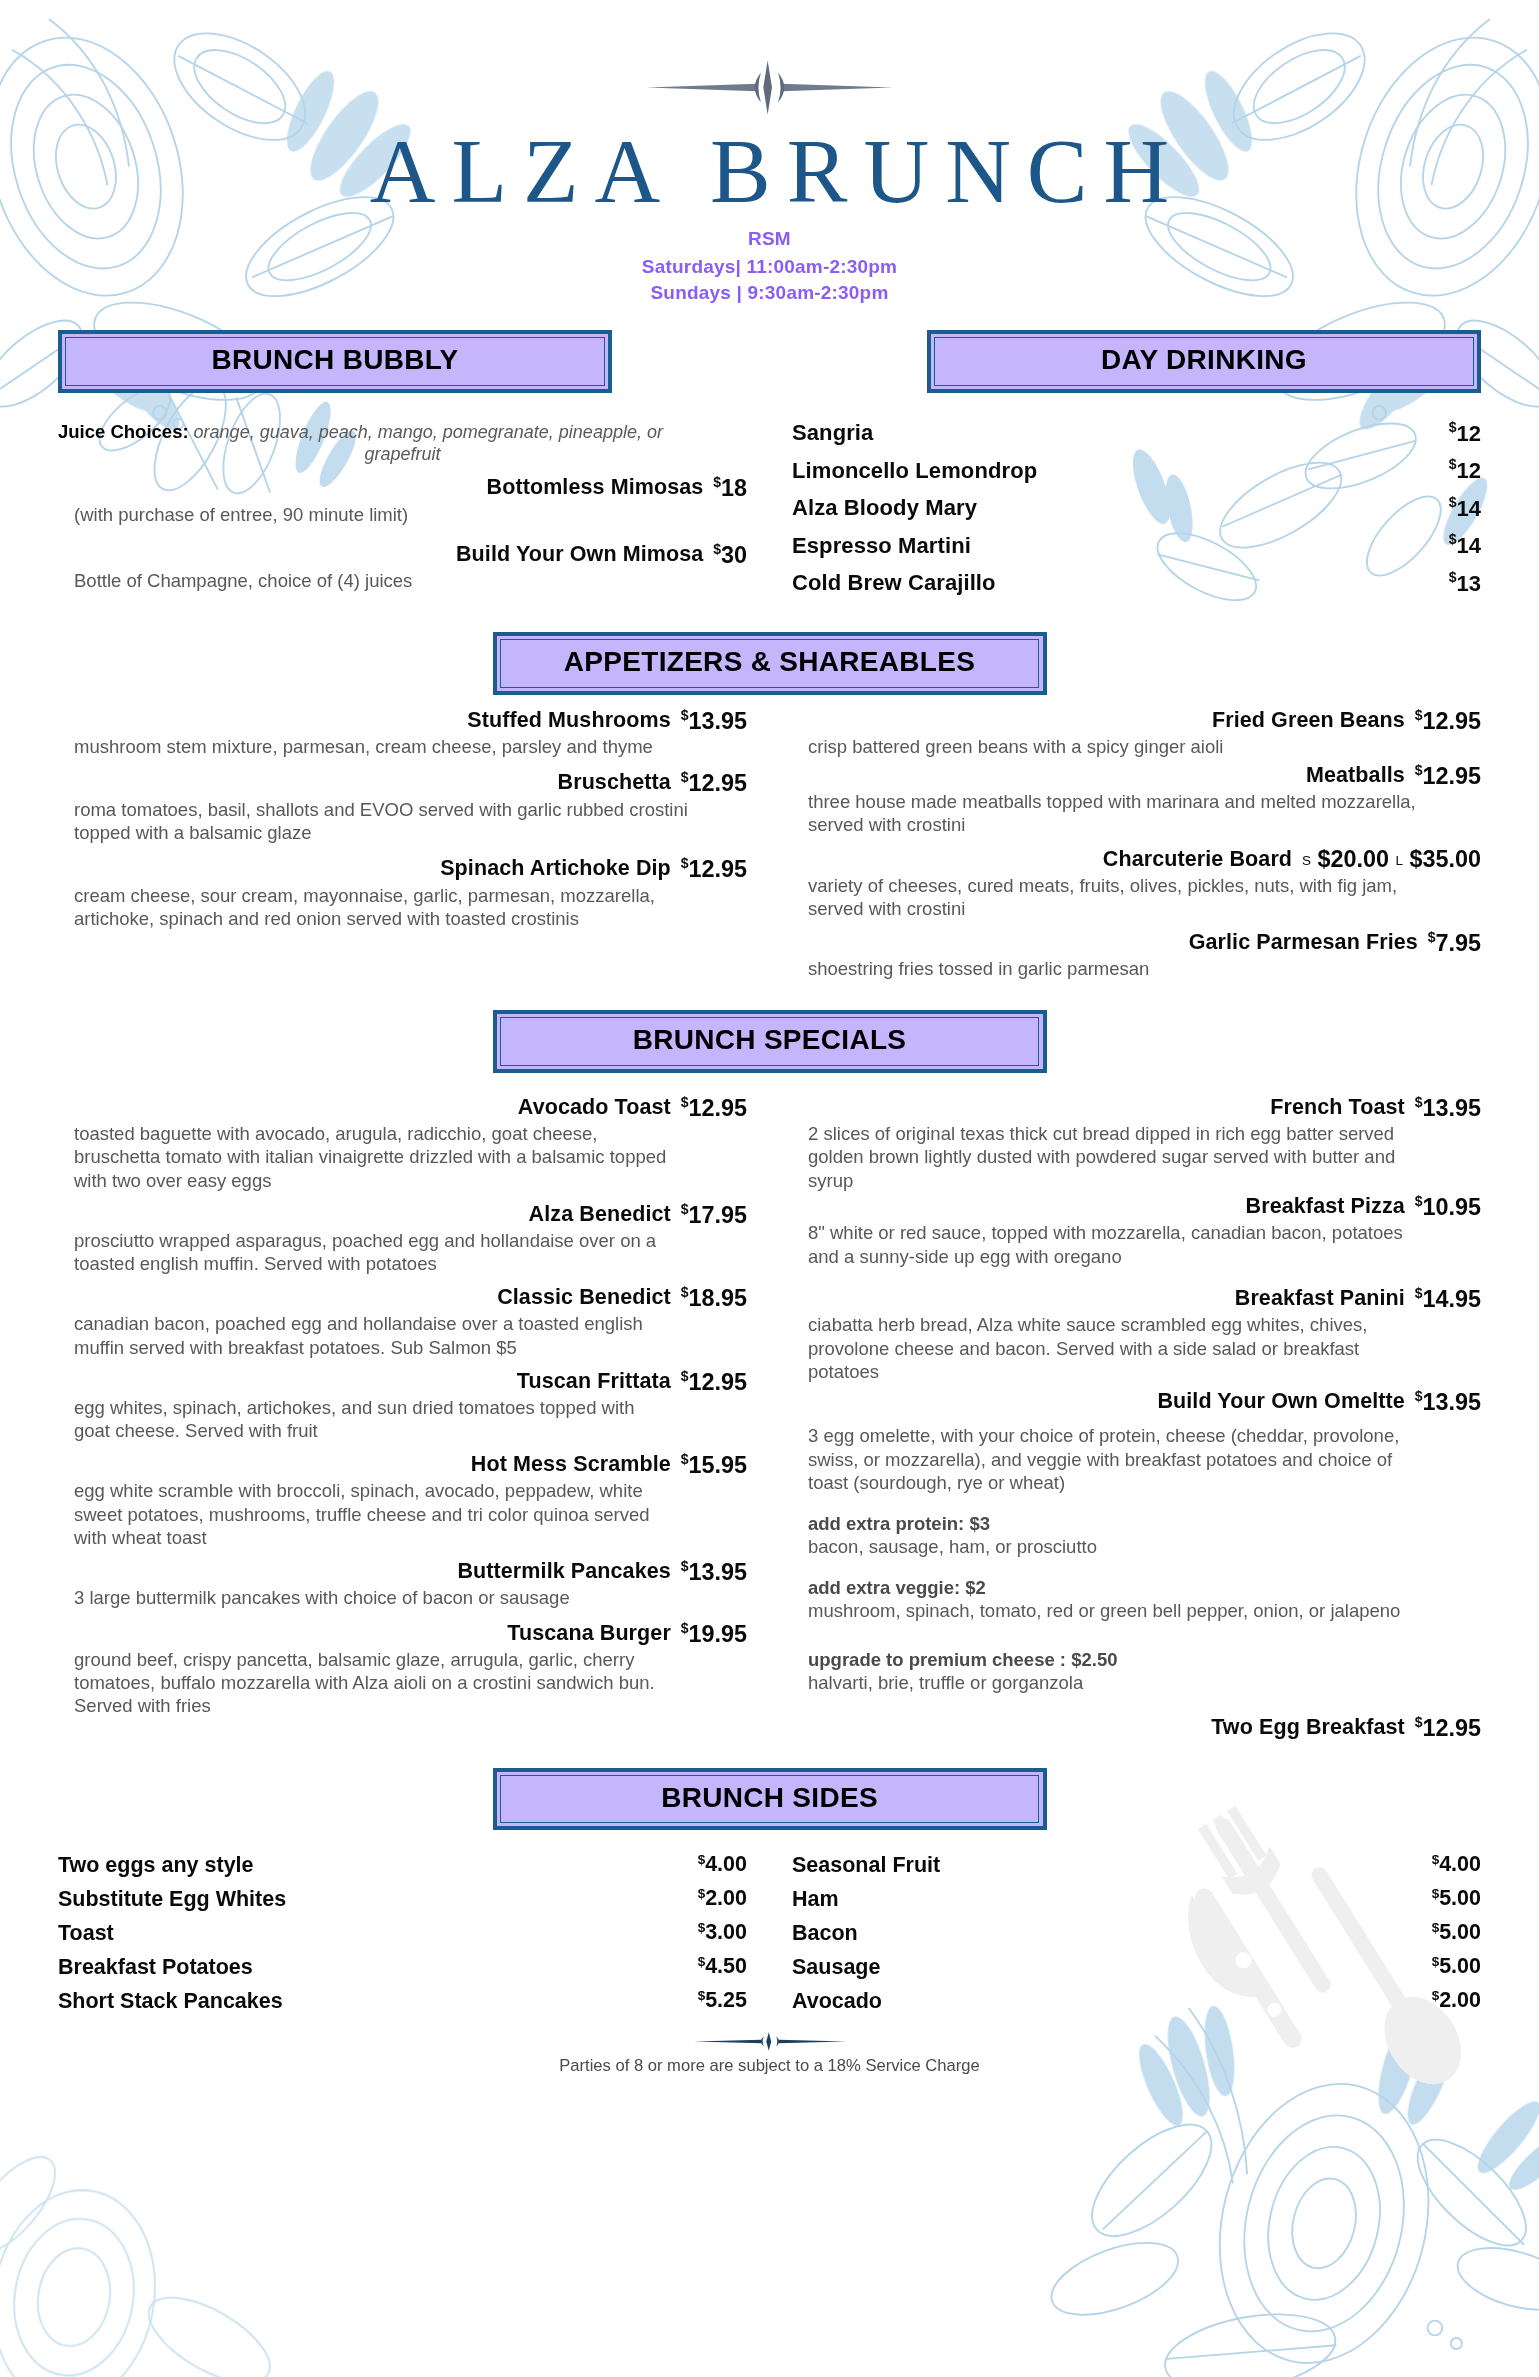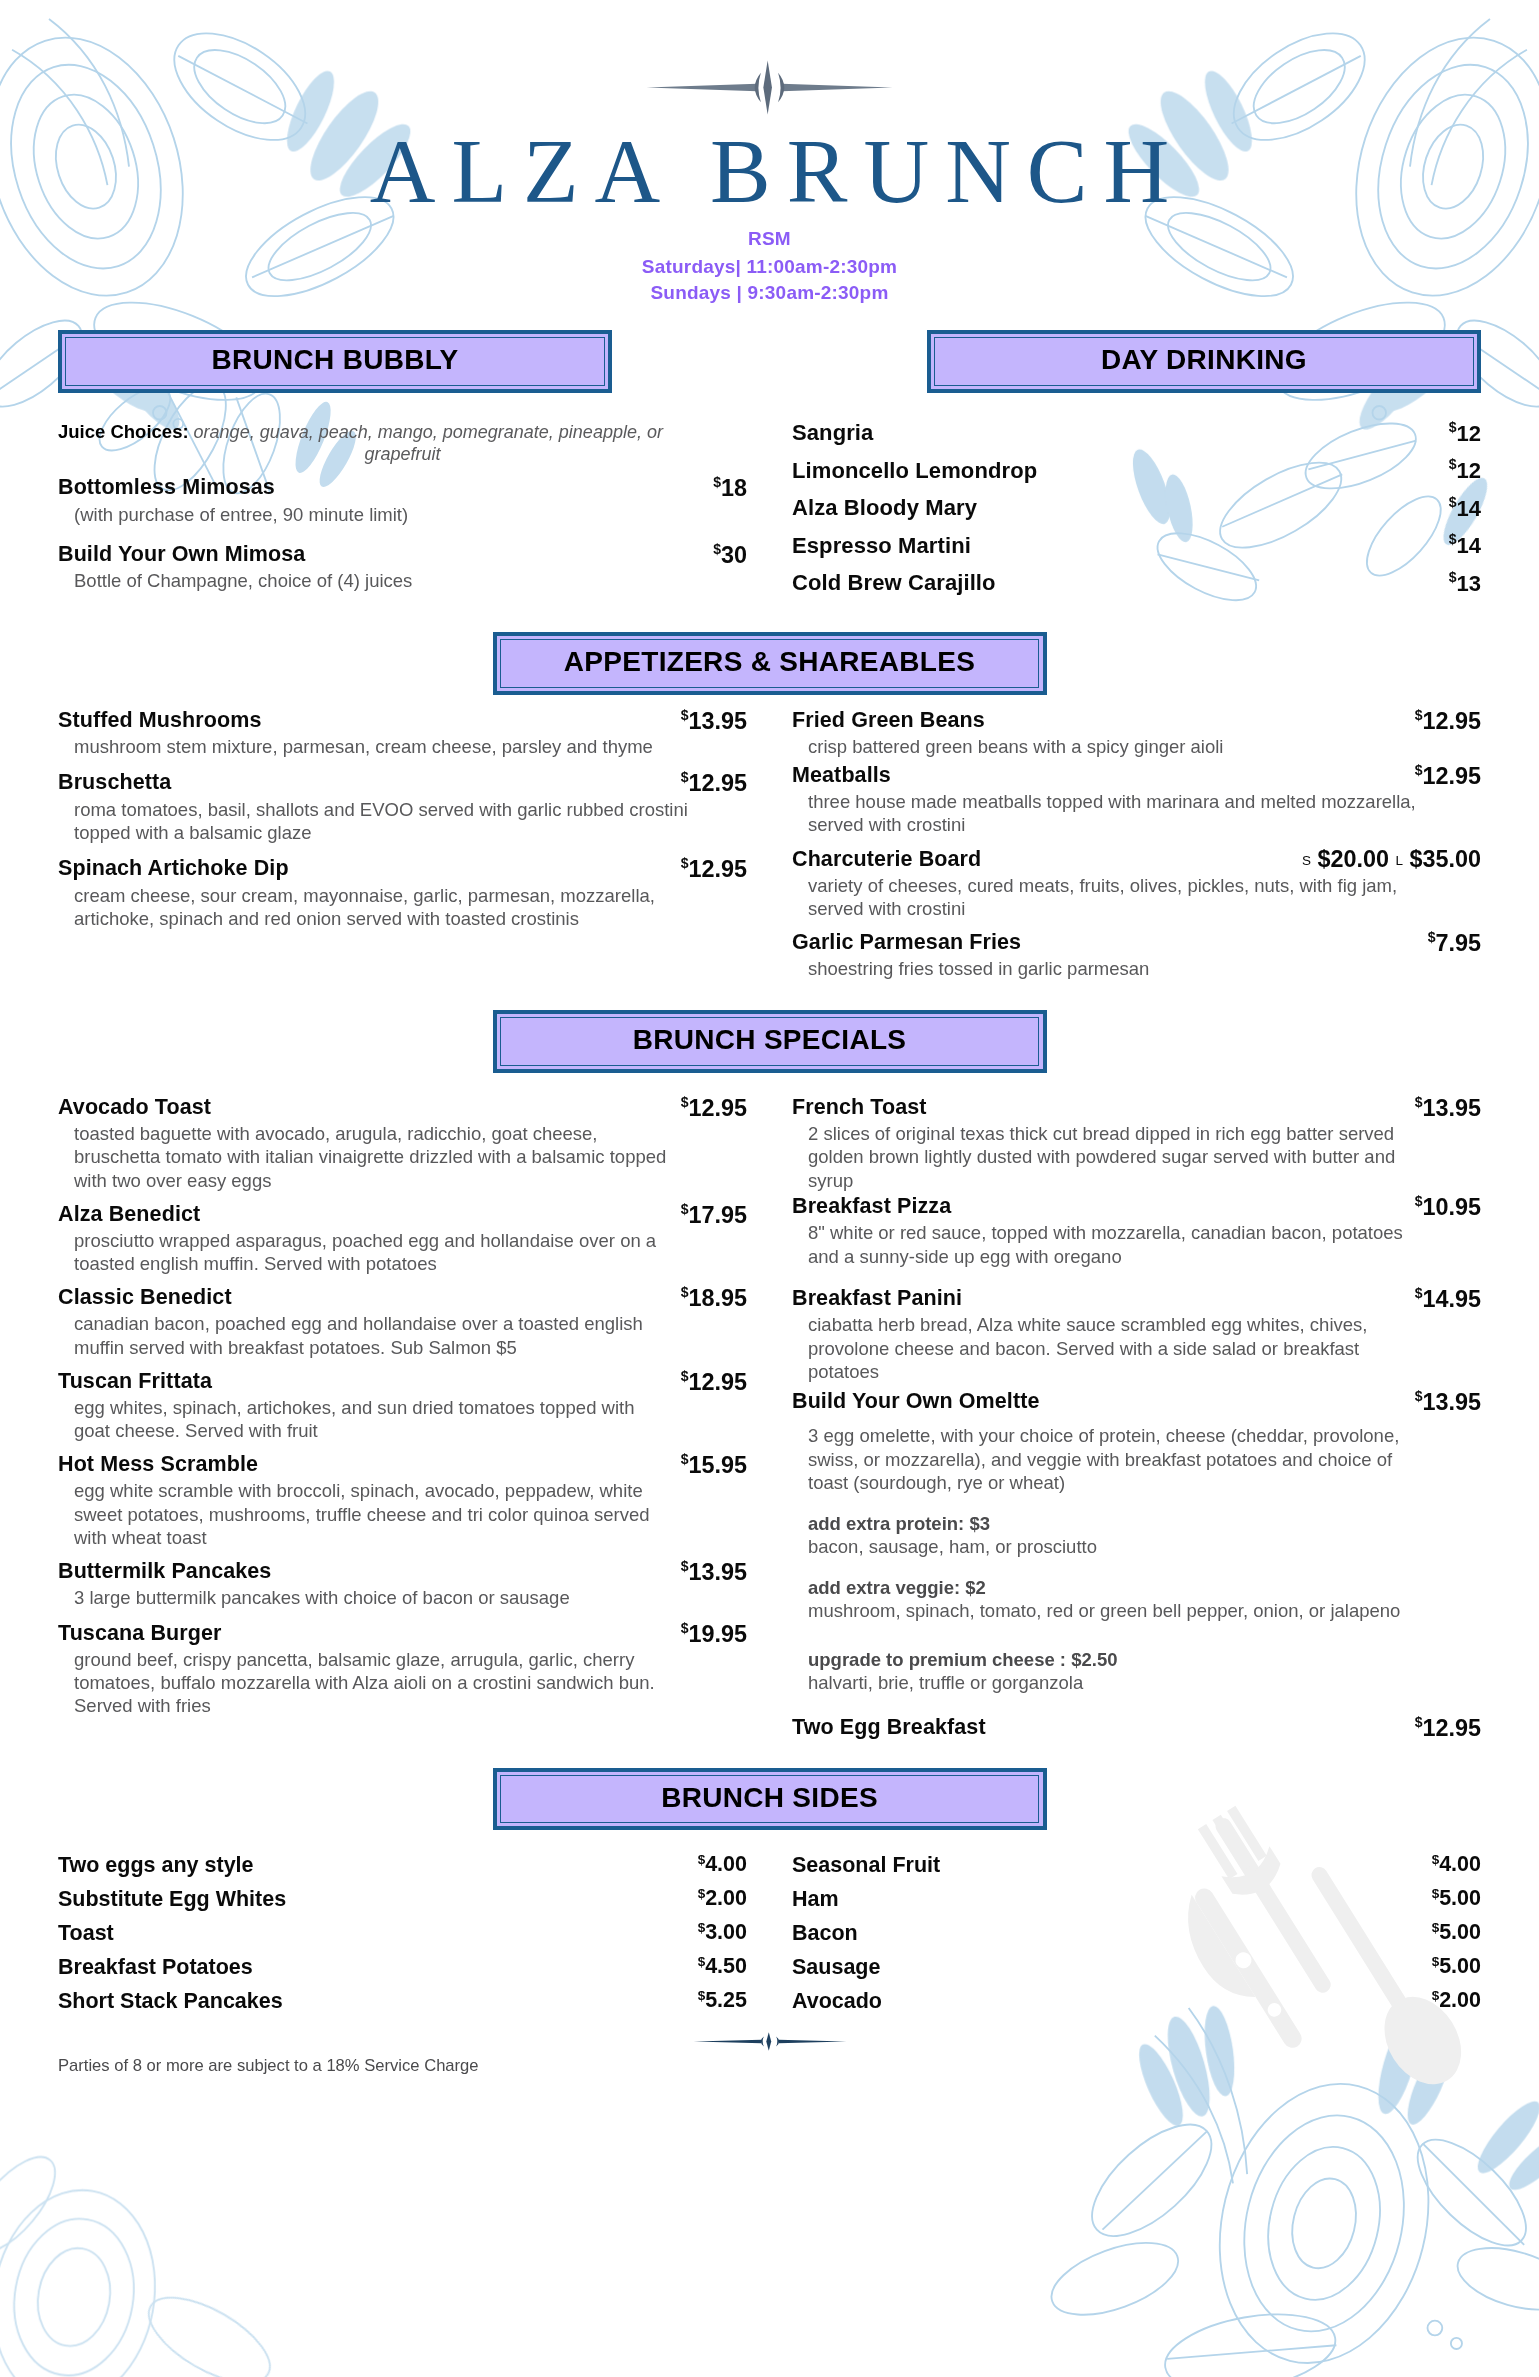--- a/index.html
+++ b/index.html
@@ -63,21 +63,21 @@
   .head-row .sec-head { width: 554px; }
   .head-center { display: flex; justify-content: center; }
   .head-center .sec-head { width: 554px; }
 
   
   .cols { display: flex; justify-content: space-between; }
   .col { width: 689px; }
 
   .item { position: relative; margin-bottom: 6.2px; }
   .item .row { display: flex; align-items: flex-start;
-               justify-content: space-between; gap: 9.8px; }
+               justify-content: flex-end; gap: 9.8px; }
   .name { font-size: 21.5px; font-weight: bold; color: #0a0a0a;
           line-height: 1.18; letter-spacing: 0.1px; }
   .price { font-size: 23.4px; font-weight: bold; color: #0a0a0a;
            white-space: nowrap; line-height: 1.05; flex: none; }
   .price .cur { font-size: 14px; vertical-align: 8.6px; font-weight: bold; }
   .price .sz { font-size: 13.5px; font-weight: normal; vertical-align: 1.8px; }
   .desc { font-size: 18.5px; color: #58585a; line-height: 1.26;
           padding-left: 16px; padding-right: 24.6px; margin-top: 1.8px; }
   .desc.tight { padding-right: 74px; }
 
@@ -103,21 +103,21 @@
   
   .sides-cols { display: flex; justify-content: space-between;
                 margin-top: 22px; }
   .sides-col { width: 689px; }
   .side-row { display: flex; justify-content: space-between;
               align-items: baseline; margin-bottom: 8.6px; }
   .side-row .nm { font-size: 21.5px; font-weight: bold; color: #0a0a0a; }
   .side-row .pr { font-size: 21.5px; font-weight: bold; color: #0a0a0a; }
   .side-row .pr .cur { font-size: 13.5px; vertical-align: 7.4px; }
 
-  .footnote { font-size: 16.6px; color: #4a4a4c;
+  .footnote { text-align: center; font-size: 16.6px; color: #4a4a4c;
               margin-top: 3.7px; }
   .foot-orn { display: flex; justify-content: center; margin-top: 8.6px; }
 </style>
 </head>
 <body>
 
 <div class="bg-layer">
 
   <svg class="floral" style="left:-24.6px;top:-18.5px;width:468px;height:480px" viewBox="0 0 760 780">
     <g fill="none" stroke="#b4d4ea" stroke-width="3">

